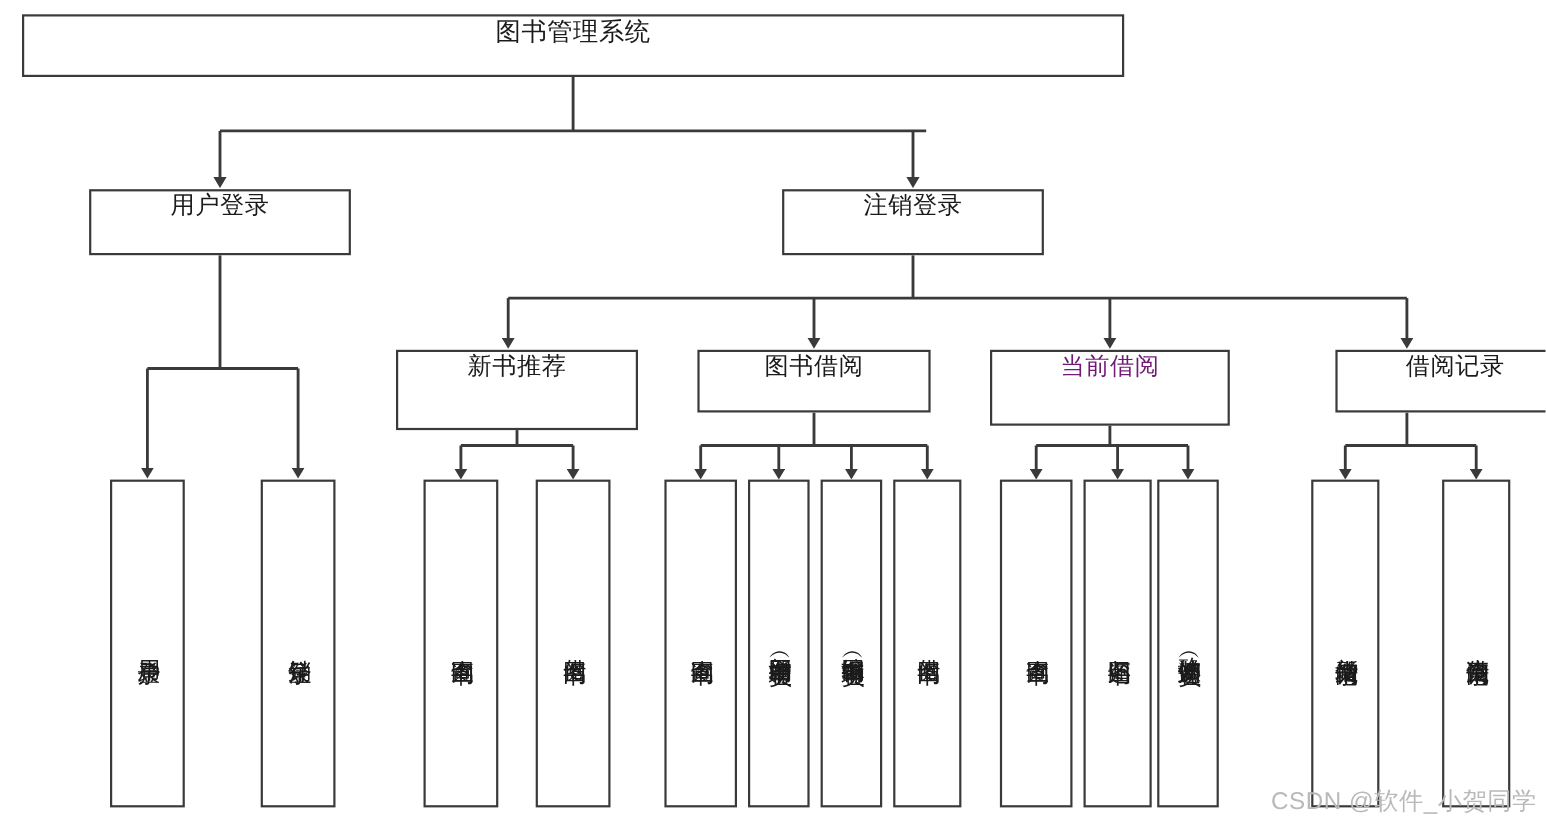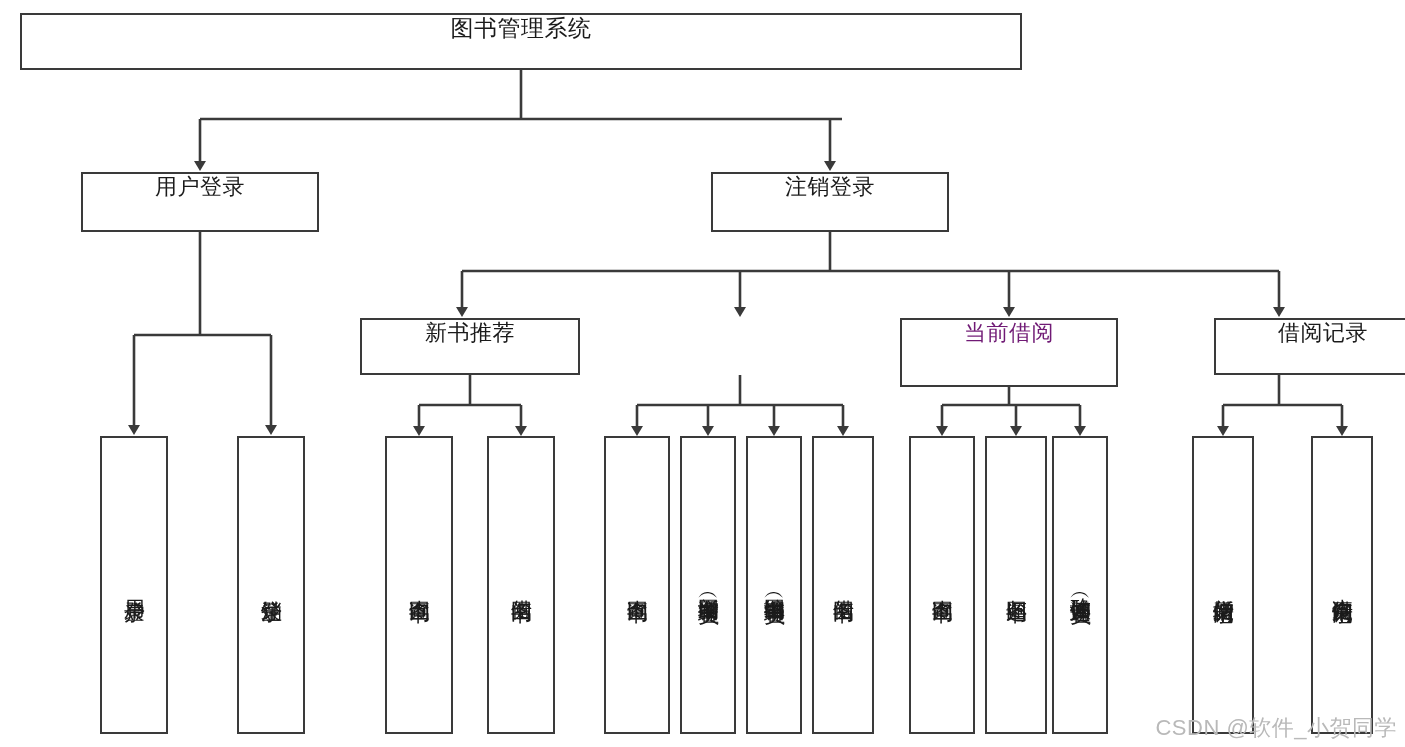--- a/index.html
+++ b/index.html
@@ -128,22 +128,25 @@
     <span class="label">图书管理系统</span>
   </div>
 
   <div class="node" id="node-l2-0" style="left: 81px; top: 172px; width: 238px; height: 60px; border-color: rgb(58, 58, 58); background: rgb(255, 255, 255); color: rgb(27, 27, 27);">
     <span class="label">用户登录</span>
   </div>
   <div class="node" id="node-l2-1" style="left: 711px; top: 172px; width: 238px; height: 60px; border-color: rgb(58, 58, 58); background: rgb(255, 255, 255); color: rgb(27, 27, 27);">
     <span class="label">注销登录</span>
   </div>
 
-  <div class="node" id="node-l3-0" style="left: 360px; top: 318px; width: 220px; height: 57px; border-color: rgb(58, 58, 58); background: rgb(255, 255, 255); color: rgb(27, 27, 27);">
+  <div class="node" id="node-l3-0" style="left: 360px; top: 318px; width: 220px; height: 73px; border-color: rgb(58, 58, 58); background: rgb(255, 255, 255); color: rgb(27, 27, 27);">
     <span class="label">新书推荐</span>
+  </div>
+  <div class="node" id="node-l3-1" style="left: 634px; top: 318px; width: 212px; height: 57px; border-color: rgb(58, 58, 58); background: rgb(255, 255, 255); color: rgb(27, 27, 27);">
+    <span class="label">图书借阅</span>
   </div>
   <div class="node" id="node-l3-2" style="left: 900px; top: 318px; width: 218px; height: 69px; border-color: rgb(58, 58, 58); background: rgb(255, 255, 255); color: #701a75;">
     <span class="label">当前借阅</span>
   </div>
   <div class="node" id="node-l3-3" style="left: 1214px; top: 318px; width: 218px; height: 57px; border-color: rgb(58, 58, 58); background: rgb(255, 255, 255); color: rgb(27, 27, 27);">
     <span class="label">借阅记录</span>
   </div>
 
   <div class="node leaf" id="node-leaf-0" style="left: 100px; top: 436px; width: 68px; height: 298px; border-color: rgb(58, 58, 58); background: rgb(255, 255, 255); color: rgb(27, 27, 27);">
     <span class="label">用户登录</span>

